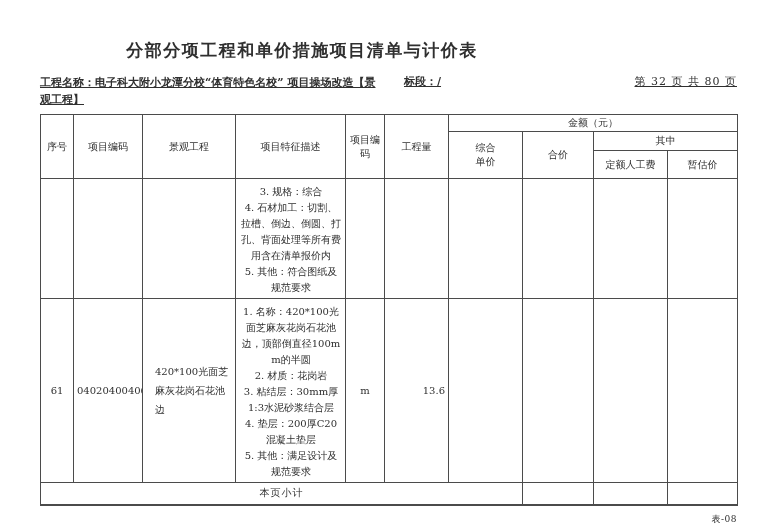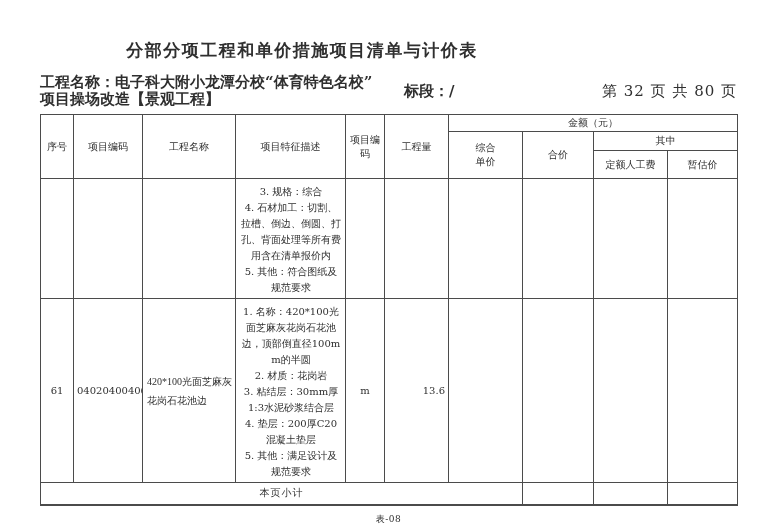--- a/index.html
+++ b/index.html
@@ -19,22 +19,23 @@
     font-size: 17px;
     font-weight: 700;
     letter-spacing: 1.5px;
     line-height: 24px;
   }
 
   .info-bar {
     width: 697px;
     margin: 12px 0 6px 40px;
     display: flex;
-    align-items: center;
-    font-size: 15px;
+    align-items: flex-start;
+    font-size: 11px;
+    text-decoration: underline;
   }
   .project-name {
     width: 336px;
     font-weight: 700;
     line-height: 17px;
     word-break: break-all;
   }
   .section-info {
     margin-left: 28px;
     font-weight: 700;
@@ -80,30 +81,29 @@
     text-align: center;
     vertical-align: top;
     white-space: pre-line;
     line-height: 16px;
     padding: 5px 3px 2px 4px;
     word-break: break-all;
   }
   td.name-cell {
     text-align: left;
     line-height: 19px;
-    padding-left: 4px;
+    padding-left: 12px;
     word-break: break-all;
-    font-family: Liberation Serif, serif;
   }
   td.subtotal-cell { text-align: center; letter-spacing: 1px; }
 
   .form-number {
     width: 697px;
     margin: 7px 0 0 40px;
-    text-align: center;
+    text-align: right;
     font-size: 9px;
     letter-spacing: 0.5px;
   }
 </style>
 </head>
 <body>
 
 <div class="page">
 
   <div class="title">分部分项工程和单价措施项目清单与计价表</div>
@@ -124,21 +124,21 @@
         <col style="width:64px">
       <col style="width:74px">
         <col style="width:71px">
         <col style="width:74px">
       <col style="width:70px">
     </colgroup>
     <thead>
       <tr class="hrow1">
         <th rowspan="3">序号</th>
         <th rowspan="3">项目编码</th>
-        <th rowspan="3">工程名称</th>
+        <th rowspan="3">景观工程</th>
         <th rowspan="3">项目特征描述</th>
         <th rowspan="3">项目编码</th>
         <th rowspan="3">工程量</th>
         <th colspan="4">金额（元）</th>
       </tr>
       <tr class="hrow2">
         <th rowspan="2">综合
 单价</th>
         <th rowspan="2">合价</th>
         <th colspan="2">其中</th>

